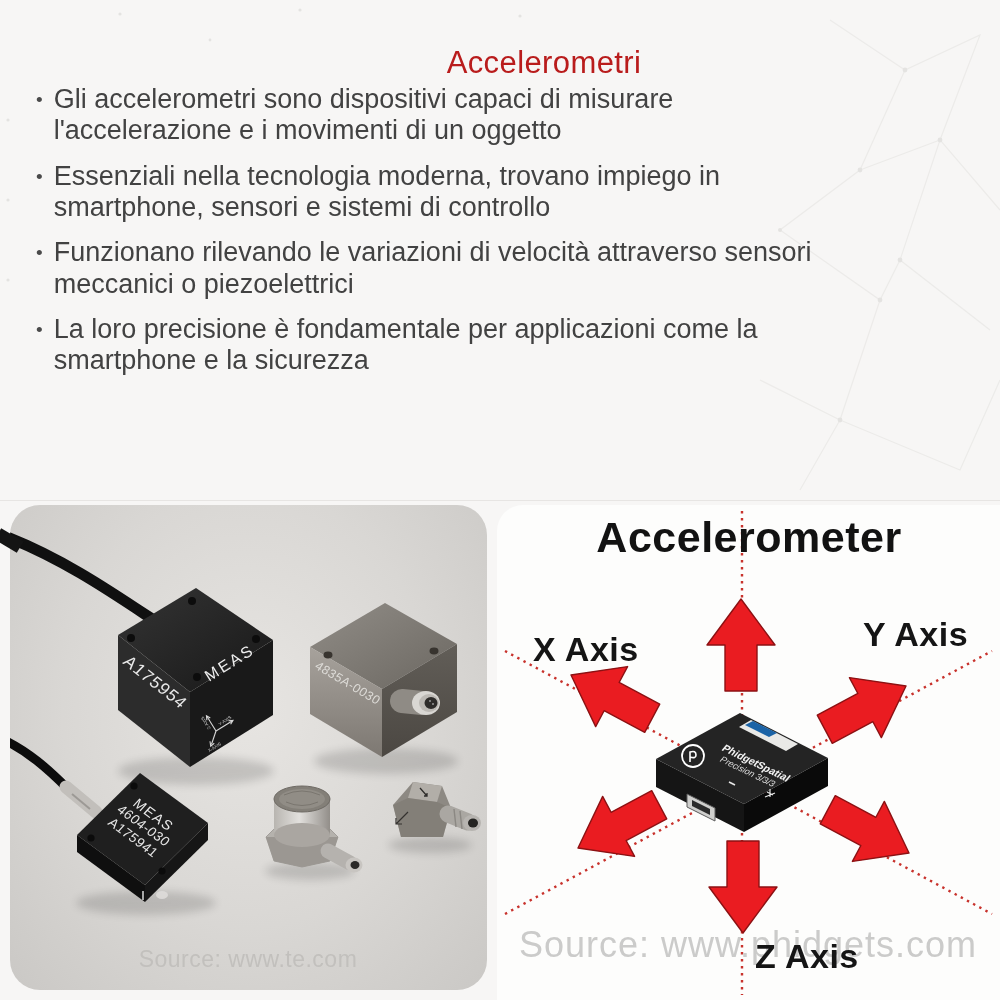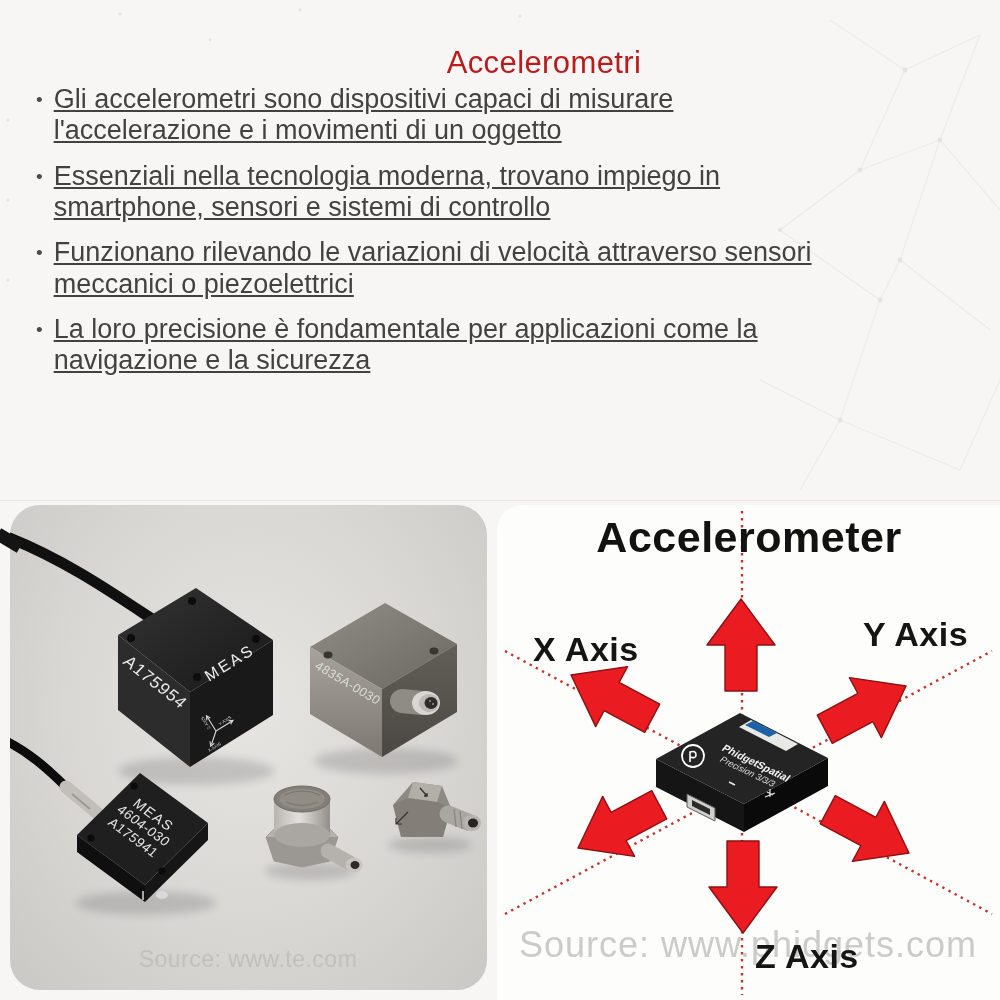--- a/index.html
+++ b/index.html
@@ -5,21 +5,21 @@
   html,body{margin:0;padding:0;background:#fff;}
   .canvas{position:relative;width:1000px;height:1000px;background:#f7f6f5;overflow:hidden;
           font-family:"Liberation Sans",sans-serif;}
   .plexus{position:absolute;top:0;left:0;z-index:0;pointer-events:none;}
   .title{position:absolute;top:24px;left:0;width:100%;text-align:center;font-size:31px;
          color:#b91c1c;font-weight:500;letter-spacing:.4px;z-index:2;margin-left:44px;}
   .bullets{position:absolute;top:84px;left:36px;width:810px;margin:0;padding:0;list-style:none;z-index:2;}
   .bullets li{display:flex;gap:11px;margin-bottom:14px;color:#424242;font-size:27px;
               line-height:1.16;font-weight:500;}
   .dot{flex:0 0 auto;font-size:19px;line-height:31px;color:#4a4a4a;}
-  .btext{display:block;max-width:780px;text-decoration:underline;}
+  .btext{display:block;max-width:780px;}
   .row-divider{position:absolute;top:500px;left:0;width:1000px;height:1px;background:#e7e5e3;z-index:1;}
   .photo-card{position:absolute;top:505px;left:10px;width:477px;height:485px;border-radius:30px;
               background:radial-gradient(ellipse at 50% 42%,#e7e5e2 0%,#d9d7d4 55%,#cac8c5 100%);
               z-index:1;overflow:hidden;margin:0;}
   .diagram-card{position:absolute;top:505px;left:497px;width:503px;height:495px;
                 border-radius:26px 0 0 0;background:#fdfdfc;z-index:1;overflow:hidden;margin:0;}
   .cable-wedge{position:absolute;top:534px;left:-4px;width:26px;height:13px;background:#141414;
                transform:rotate(31deg);z-index:2;}
   svg{display:block;}
   svg text{font-family:"Liberation Sans",sans-serif;}
@@ -69,21 +69,21 @@
     <li>
       <span class="dot">•</span>
       <span class="btext">Essenziali nella tecnologia moderna, trovano impiego in smartphone, sensori e sistemi di controllo</span>
     </li>
     <li>
       <span class="dot">•</span>
       <span class="btext">Funzionano rilevando le variazioni di velocità attraverso sensori meccanici o piezoelettrici</span>
     </li>
     <li>
       <span class="dot">•</span>
-      <span class="btext">La loro precisione è fondamentale per applicazioni come la navigazione e la sicurezza</span>
+      <span class="btext">La loro precisione è fondamentale per applicazioni come la smartphone e la sicurezza</span>
     </li>
   </ul>
 
   <div class="row-divider"></div>
 
   <figure class="photo-card">
     <svg width="477" height="485" viewBox="0 0 477 485">
       <defs>
         <filter id="soft" x="-40%" y="-40%" width="180%" height="180%">
           <feGaussianBlur stdDeviation="4"></feGaussianBlur>

